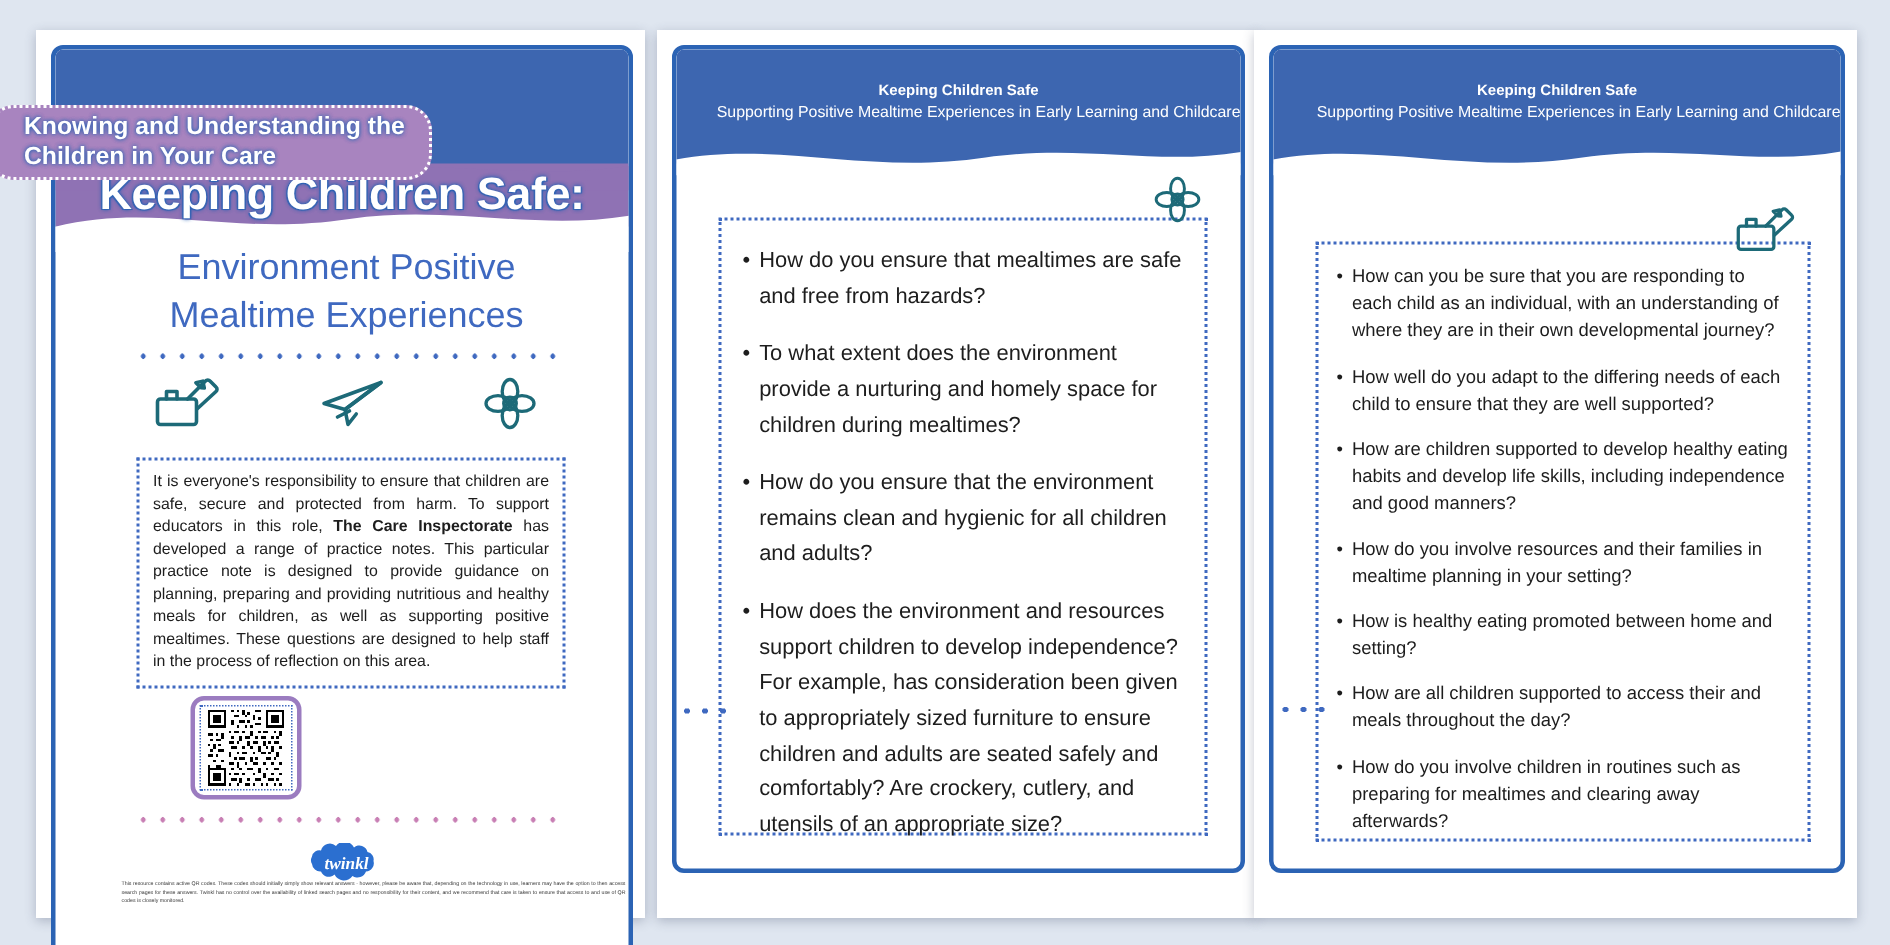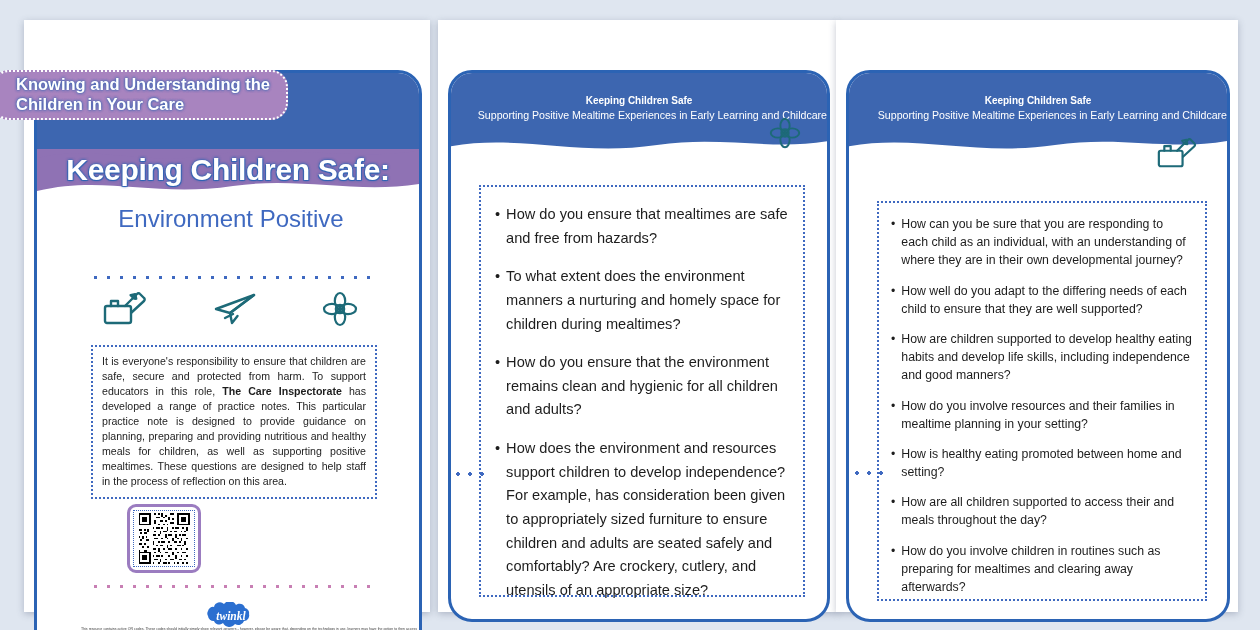--- a/index.html
+++ b/index.html
@@ -19,25 +19,24 @@
     background: #ffffff;
     box-shadow: 0 2px 7px rgba(60,70,100,0.30);
   }
   #sheet-1 { left: 24px;  top: 20px;  width: 406px; height: 592px; }
   #sheet-2 { left: 438px; top: 20px;  width: 400px; height: 592px; }
   #sheet-3 { left: 836px; top: 20px;  width: 402px; height: 592px; }
 
   
   .card {
     position: absolute;
-    border-radius: 24px;
+    border-radius: 8px;
     background: #ffffff;
     border: 3px solid #2b63b4;
     overflow: hidden;
-    margin-top: 40px;
   }
   #card-1 { left: 34px;  top: 30px; width: 388px; height: 616px; }
   #card-2 { left: 448px; top: 30px; width: 382px; height: 552px; }
   #card-3 { left: 846px; top: 30px; width: 384px; height: 552px; }
 
   
   .cover-head {
     position: absolute; left: 0; top: 0; width: 100%; height: 118px;
     background: #3d66b0;
   }
@@ -209,20 +208,21 @@
   </svg>
 
   <svg class="wave-white" viewBox="0 0 396 40" preserveAspectRatio="none">
     <path d="M0,24 C70,6 120,30 200,18 C270,8 330,28 396,14 L396,40 L0,40 Z" fill="#ffffff"></path>
   </svg>
 
   <div class="cover-title">Keeping Children Safe:</div>
 
   <div class="cover-sub">
     <div>Environment Positive</div>
+    <div>Mealtime Experiences</div>
   </div>
 
   <div class="dot-rule" id="dot-rule-1"></div>
 
   <div class="icon-row">
     <span>
       <svg width="46" height="34" viewBox="0 0 46 34">
         <g fill="none" stroke="#1d6a78" stroke-width="2.4" stroke-linejoin="round" stroke-linecap="round">
           <rect x="2" y="14" width="26" height="17" rx="2"></rect>
           <path d="M8 14 V9 h7 v5"></path>
@@ -412,21 +412,21 @@
   <div class="head-line2">Supporting Positive Mealtime Experiences in Early Learning and Childcare</div>
 
   <div class="q-box" id="q-box-2">
     <ul class="q-list" id="q-list-2">
         <li>
           <span class="bullet">•</span>
           <span>How do you ensure that mealtimes are safe and free from hazards?</span>
         </li>
         <li>
           <span class="bullet">•</span>
-          <span>To what extent does the environment manners a nurturing and homely space for children during mealtimes?</span>
+          <span>To what extent does the environment provide a nurturing and homely space for children during mealtimes?</span>
         </li>
         <li>
           <span class="bullet">•</span>
           <span>How do you ensure that the environment remains clean and hygienic for all children and adults?</span>
         </li>
         <li>
           <span class="bullet">•</span>
           <span>How does the environment and resources support children to develop independence? For example, has consideration been given to appropriately sized furniture to ensure children and adults are seated safely and comfortably? Are crockery, cutlery, and utensils of an appropriate size?</span>
         </li>
       </ul>

